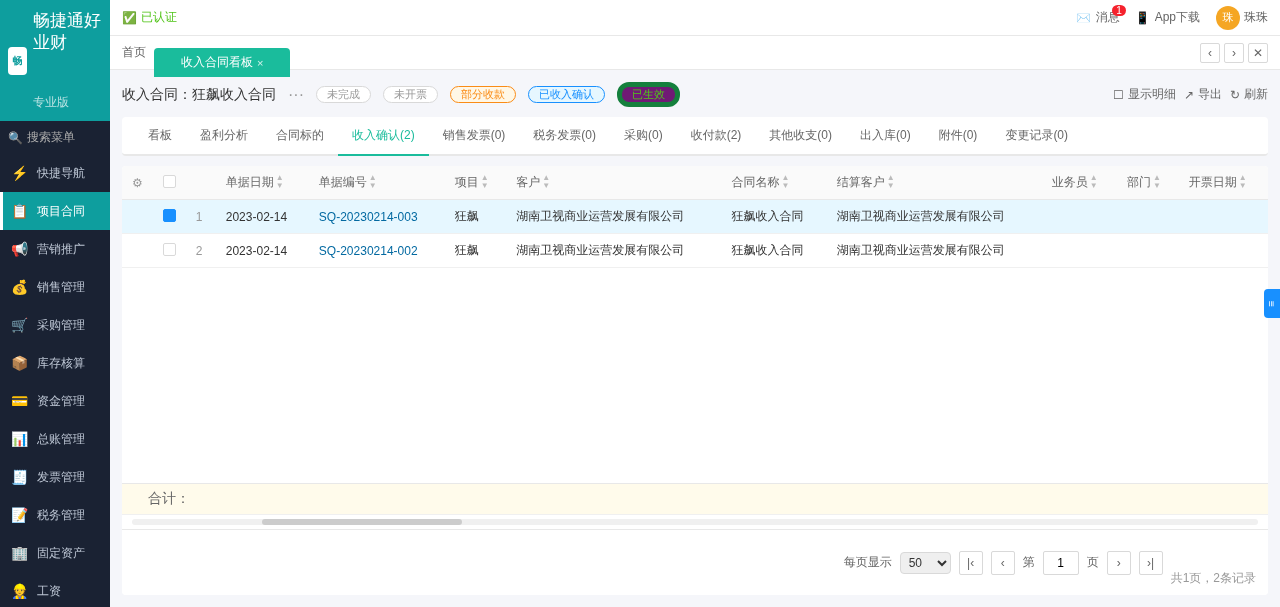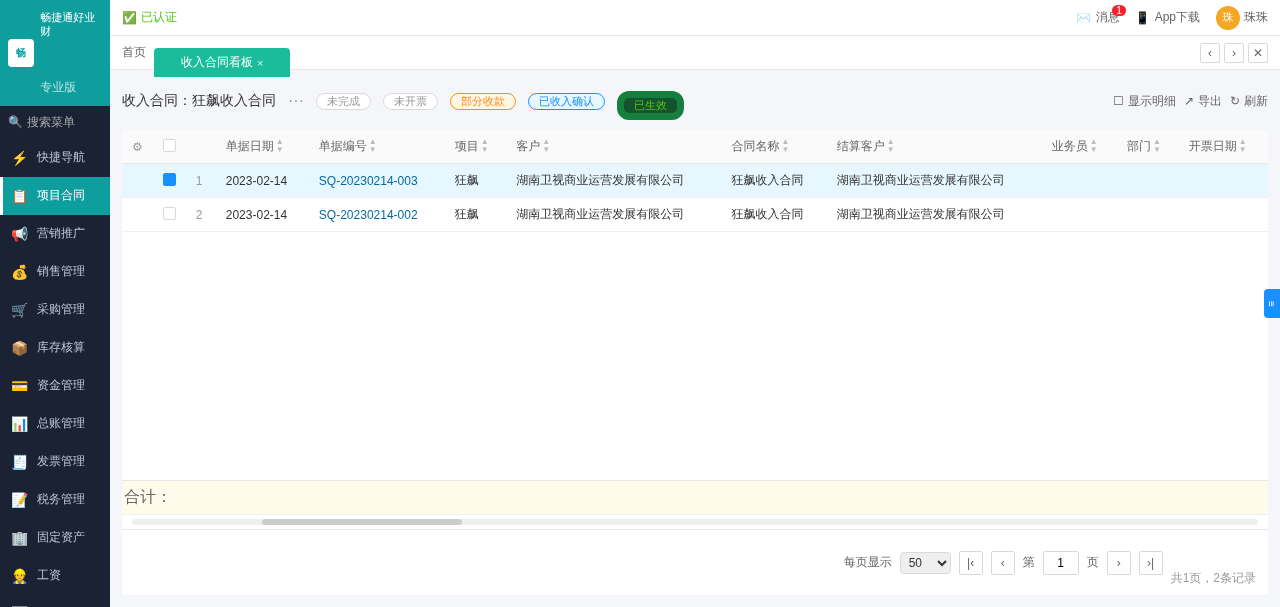--- a/index.html
+++ b/index.html
@@ -2,21 +2,21 @@
 <html><head>
   <meta charset="utf-8">
   <style>
     * { margin: 0; padding: 0; box-sizing: border-box; }
     body { font-family: 'Microsoft YaHei', sans-serif; font-size: 12px; background: #f0f2f5; width: 1280px; height: 607px; overflow: hidden; display: flex; }
 
     
     .sidebar { width: 110px; background: #1a2233; height: 607px; display: flex; flex-direction: column; flex-shrink: 0; }
     .sidebar-logo { background: #0e9e9e; padding: 10px 8px; display: flex; align-items: center; gap: 6px; }
     .sidebar-logo-icon { width: 28px; height: 28px; background: #fff; border-radius: 4px; display: flex; align-items: center; justify-content: center; font-size: 10px; color: #0e9e9e; font-weight: bold; }
-    .sidebar-logo-text { color: #fff; font-size: 11px; line-height: 1.3; }
+    .sidebar-logo-text { color: #fff; font-size: 17px; line-height: 1.3; }
     .sidebar-logo-sub { color: rgba(255,255,255,0.7); font-size: 12px; margin-top: 40px; }
     .sidebar-search { display: flex; align-items: center; gap: 4px; padding: 8px; color: #aaa; cursor: pointer; }
     .sidebar-nav-item { display: flex; align-items: center; gap: 8px; padding: 10px 8px; color: #bcc5d3; cursor: pointer; border-left: 3px solid transparent; }
     .sidebar-nav-item.active { background: #0e9e9e; color: #fff; border-left: 3px solid #fff; }
     .sidebar-nav-item .nav-icon { width: 18px; height: 18px; display: flex; align-items: center; justify-content: center; font-size: 14px; }
     .sidebar-nav-item .nav-label { font-size: 12px; }
     .sidebar-scroll-btn { color: #aaa; text-align: center; padding: 6px; cursor: pointer; }
 
     
     .main { flex: 1; display: flex; flex-direction: column; height: 607px; overflow: hidden; }
@@ -48,21 +48,21 @@
 
     
     .contract-header { display: flex; align-items: center; gap: 12px; }
     .contract-title { font-size: 14px; color: #333; font-weight: 500; }
     .contract-more { color: #999; cursor: pointer; font-size: 16px; }
     .status-badge { border-radius: 12px; padding: 0 10px; font-size: 11px; cursor: pointer; }
     .badge-incomplete { border: 1px solid #d9d9d9; color: #999; background: #fff; }
     .badge-uninvoiced { border: 1px solid #d9d9d9; color: #999; background: #fff; }
     .badge-partial { border: 1px solid #fa8c16; color: #fa8c16; background: #fff7e6; }
     .badge-confirmed { border: 1px solid #1890ff; color: #1890ff; background: #e6f7ff; }
-    .badge-active { border: 7px solid #15803d; color: #52c41a; background: #14532d; margin-top: 9px; }
+    .badge-active { border: 5px solid #15803d; color: #52c41a; background: #701a75; }
     .contract-actions { margin-left: auto; display: flex; align-items: center; gap: 8px; }
     .header-action-btn { color: #666; font-size: 12px; cursor: pointer; display: flex; align-items: center; gap: 4px; }
 
     
     .inner-tabs { background: #fff; border-radius: 4px; padding: 0 12px; display: flex; gap: 0; border-bottom: 2px solid #e8e8e8; }
     .inner-tab { padding: 10px 14px; font-size: 12px; color: #666; cursor: pointer; border-bottom: 2px solid transparent; margin-bottom: -2px; white-space: nowrap; }
     .inner-tab.active { color: #1abc9c; border-bottom: 2px solid #1abc9c; font-weight: 500; }
 
     
     .table-container { background: #fff; border-radius: 4px; flex: 1; overflow: hidden; display: flex; flex-direction: column; }
@@ -73,21 +73,21 @@
     tbody tr { border-bottom: 1px solid #f0f0f0; }
     tbody tr.selected { background: #e6f7ff; }
     tbody td { padding: 8px 10px; color: #333; }
     .row-num { color: #999; }
     .link-cell { color: #0369a1; cursor: pointer; }
     .settings-icon { color: #999; cursor: pointer; }
     .checkbox-cell { width: 20px; }
     .checkbox { width: 13px; height: 13px; border: 1px solid #d9d9d9; border-radius: 2px; display: inline-block; cursor: pointer; background: #fff; }
 
     
-    .table-footer { background: #fffbeb; border-top: 1px solid #e8e8e8; padding: 6px 2px; font-size: 16px; color: #666; }
+    .table-footer { background: #fffbeb; border-top: 1px solid #e8e8e8; padding: 6px 26px; font-size: 14px; color: #666; }
 
     
     .scrollbar-area { padding: 4px 10px; background: #fff; border-top: 1px solid #f0f0f0; }
     .scrollbar-track { height: 6px; background: #f0f0f0; border-radius: 3px; position: relative; }
     .scrollbar-thumb { height: 6px; background: #ccc; border-radius: 3px; width: 200px; position: absolute; left: 130px; }
 
     
     .pagination { background: #fff; border-top: 1px solid #e8e8e8; padding: 8px 12px; display: flex; align-items: center; justify-content: flex-end; gap: 8px; font-size: 12px; color: #666; }
     .page-size-select { border: 1px solid #d9d9d9; border-radius: 4px; padding: 2px 4px; font-size: 12px; color: #333; }
     .page-nav-btn { width: 24px; height: 24px; border: 1px solid #d9d9d9; border-radius: 2px; display: flex; align-items: center; justify-content: center; cursor: pointer; color: #666; background: #fff; font-size: 12px; }
@@ -230,20 +230,34 @@
             <span>↗</span>
             <span>导出</span>
           </div>
           <div class="header-action-btn">
             <span>↻</span>
             <span>刷新</span>
           </div>
         </div>
       </div>
 
+      <div class="inner-tabs">
+        <div class="inner-tab">看板</div>
+        <div class="inner-tab">盈利分析</div>
+        <div class="inner-tab">合同标的</div>
+        <div class="inner-tab active">收入确认(2)</div>
+        <div class="inner-tab">销售发票(0)</div>
+        <div class="inner-tab">税务发票(0)</div>
+        <div class="inner-tab">采购(0)</div>
+        <div class="inner-tab">收付款(2)</div>
+        <div class="inner-tab">其他收支(0)</div>
+        <div class="inner-tab">出入库(0)</div>
+        <div class="inner-tab">附件(0)</div>
+        <div class="inner-tab">变更记录(0)</div>
+      </div>
 
       <div class="table-container">
         <div class="table-wrapper">
           <table>
             <thead>
               <tr>
                 <th style="width:30px;">
                   <span class="settings-icon">⚙</span>
                 </th>
                 <th style="width:30px;" class="checkbox-cell">

